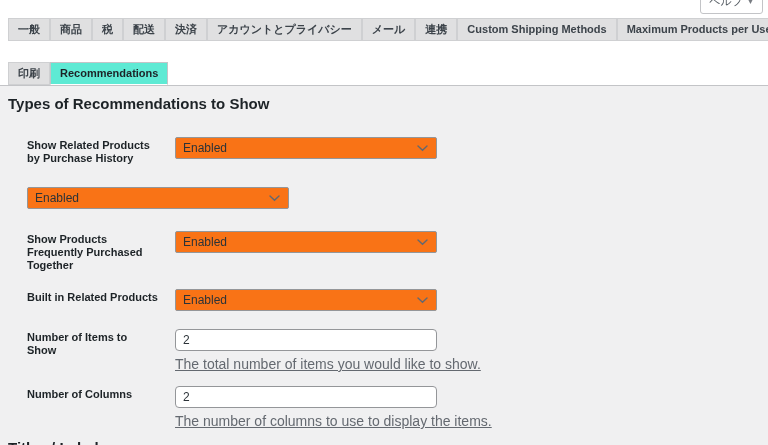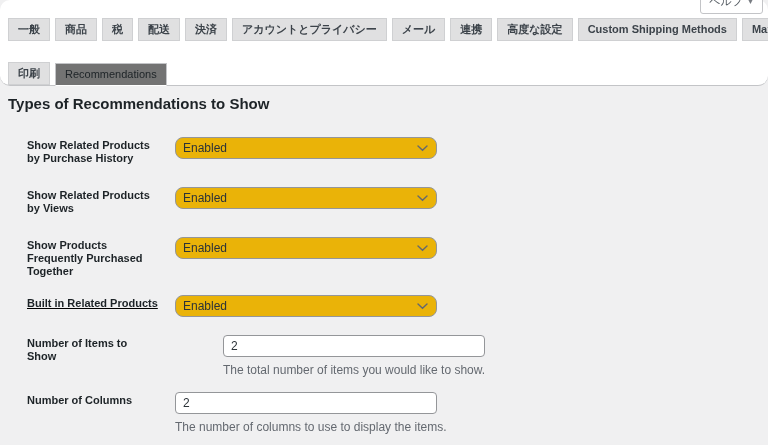--- a/index.html
+++ b/index.html
@@ -15,47 +15,45 @@
     font-family: "Liberation Sans", "DejaVu Sans", sans-serif;
     -webkit-font-smoothing: antialiased;
   }
 
   
   .topbar {
     background: #ffffff;
     border-bottom: 1px solid #c3c4c7;
     padding: 18px 8px 0 8px;
     position: relative;
-    border-radius: 10px;
   }
   .tabs-row {
     display: flex;
-    gap: 5px;
-    align-items: center;
+    align-items: flex-start;
   }
   .tabs-row + .tabs-row { margin-top: 21px; }
   .nav-tab {
     display: inline-block;
     background: #e0e0e1;
     border: 1px solid #cfd0d2;
     color: #3c434a;
     font-size: 11px;
     font-weight: 600;
     line-height: 13px;
     padding: 4px 9px;
     text-decoration: none;
     white-space: nowrap;
     cursor: pointer;
   }
   .nav-tab-active {
-    background: #737373;
+    background: #5eead4;
     border: 1px solid #c3c4c7;
     border-bottom: 1px solid #ffffff;
     color: #1d2327;
-    font-weight: 400;
+    font-weight: 700;
     margin-bottom: -1px;
     position: relative;
     z-index: 2;
   }
 
   
   .help-btn {
     position: absolute;
     top: -14px;
     right: 5px;
@@ -89,22 +87,22 @@
     line-height: 14px;
   }
   h2.section-title.second { margin: 0; }
 
   .form-row {
     display: flex;
     margin-left: 19px;
     margin-bottom: 22px;
   }
   .form-row:nth-child(3) { margin-bottom: 17px; }
-  .form-row:nth-child(4) { margin-bottom: 18px; text-decoration: underline; }
-  .form-row:nth-child(5) { margin-bottom: 14px; gap: 48px; }
+  .form-row:nth-child(4) { margin-bottom: 18px; }
+  .form-row:nth-child(5) { margin-bottom: 14px; }
   .form-row:nth-child(6) { margin-bottom: 12px; }
 
   .row-label {
     flex: 0 0 148px;
     box-sizing: border-box;
     padding: 2px 16px 0 0;
     font-size: 11px;
     font-weight: 700;
     color: #1d2327;
     line-height: 13px;
@@ -116,23 +114,23 @@
     display: inline-block;
     width: 262px;
   }
   select.wc-select {
     -webkit-appearance: none;
     -moz-appearance: none;
     appearance: none;
     width: 262px;
     height: 22px;
     box-sizing: border-box;
-    background: #eab308;
+    background: #f97316;
     border: 1px solid #949699;
-    border-radius: 8px;
+    border-radius: 2px;
     padding: 0 26px 0 7px;
     font-family: "Liberation Sans", "DejaVu Sans", sans-serif;
     font-size: 12px;
     color: #2c3338;
     cursor: pointer;
   }
   .chevron {
     position: absolute;
     right: 9px;
     top: 8px;
@@ -147,65 +145,64 @@
     background: #ffffff;
     border: 1px solid #949699;
     border-radius: 4px;
     padding: 0 7px;
     font-family: "Liberation Sans", "DejaVu Sans", sans-serif;
     font-size: 12px;
     color: #2c3338;
   }
   p.description {
     margin: 6px 0 0 0;
-    font-size: 12px;
+    font-size: 14px;
     line-height: 15px;
     color: #646970;
+    text-decoration: underline;
   }
 </style>
 </head>
 <body>
 
 <div class="topbar">
   <div class="help-btn">
     <span>ヘルプ</span>
     <span class="arrow">▼</span>
   </div>
   <nav>
     <div class="tabs-row" id="tabs-row-1">
         <a class="nav-tab">一般</a>
         <a class="nav-tab">商品</a>
         <a class="nav-tab">税</a>
         <a class="nav-tab">配送</a>
         <a class="nav-tab">決済</a>
         <a class="nav-tab">アカウントとプライバシー</a>
         <a class="nav-tab">メール</a>
         <a class="nav-tab">連携</a>
-        <a class="nav-tab">高度な設定</a>
         <a class="nav-tab">Custom Shipping Methods</a>
         <a class="nav-tab">Maximum Products per User</a>
       </div>
     <div class="tabs-row" id="tabs-row-2">
         <a class="nav-tab">印刷</a>
         <a class="nav-tab nav-tab-active">Recommendations</a>
       </div>
   </nav>
 </div>
 
 <div class="content">
   <h2 class="section-title">Types of Recommendations to Show</h2>
   <div id="form-rows">
       <div class="form-row">
         <div class="row-label">Show Related Products by Purchase History</div>
         <div class="row-control"><span class="select-wrap"><select class="wc-select"><option>Enabled</option></select><span class="chevron"><svg width="11" height="7" viewBox="0 0 11 7">
                 <path d="M1 1l4.5 4.3L10 1" fill="none" stroke="#636870" stroke-width="1.4" stroke-linecap="round"></path>
               </svg></span></span></div>
       </div>
       <div class="form-row">
-        <div class="row-label">Show Related Products by Views</div>
         <div class="row-control"><span class="select-wrap"><select class="wc-select"><option>Enabled</option></select><span class="chevron"><svg width="11" height="7" viewBox="0 0 11 7">
                 <path d="M1 1l4.5 4.3L10 1" fill="none" stroke="#636870" stroke-width="1.4" stroke-linecap="round"></path>
               </svg></span></span></div>
       </div>
       <div class="form-row">
         <div class="row-label">Show Products Frequently Purchased Together</div>
         <div class="row-control"><span class="select-wrap"><select class="wc-select"><option>Enabled</option></select><span class="chevron"><svg width="11" height="7" viewBox="0 0 11 7">
                 <path d="M1 1l4.5 4.3L10 1" fill="none" stroke="#636870" stroke-width="1.4" stroke-linecap="round"></path>
               </svg></span></span></div>
       </div>

